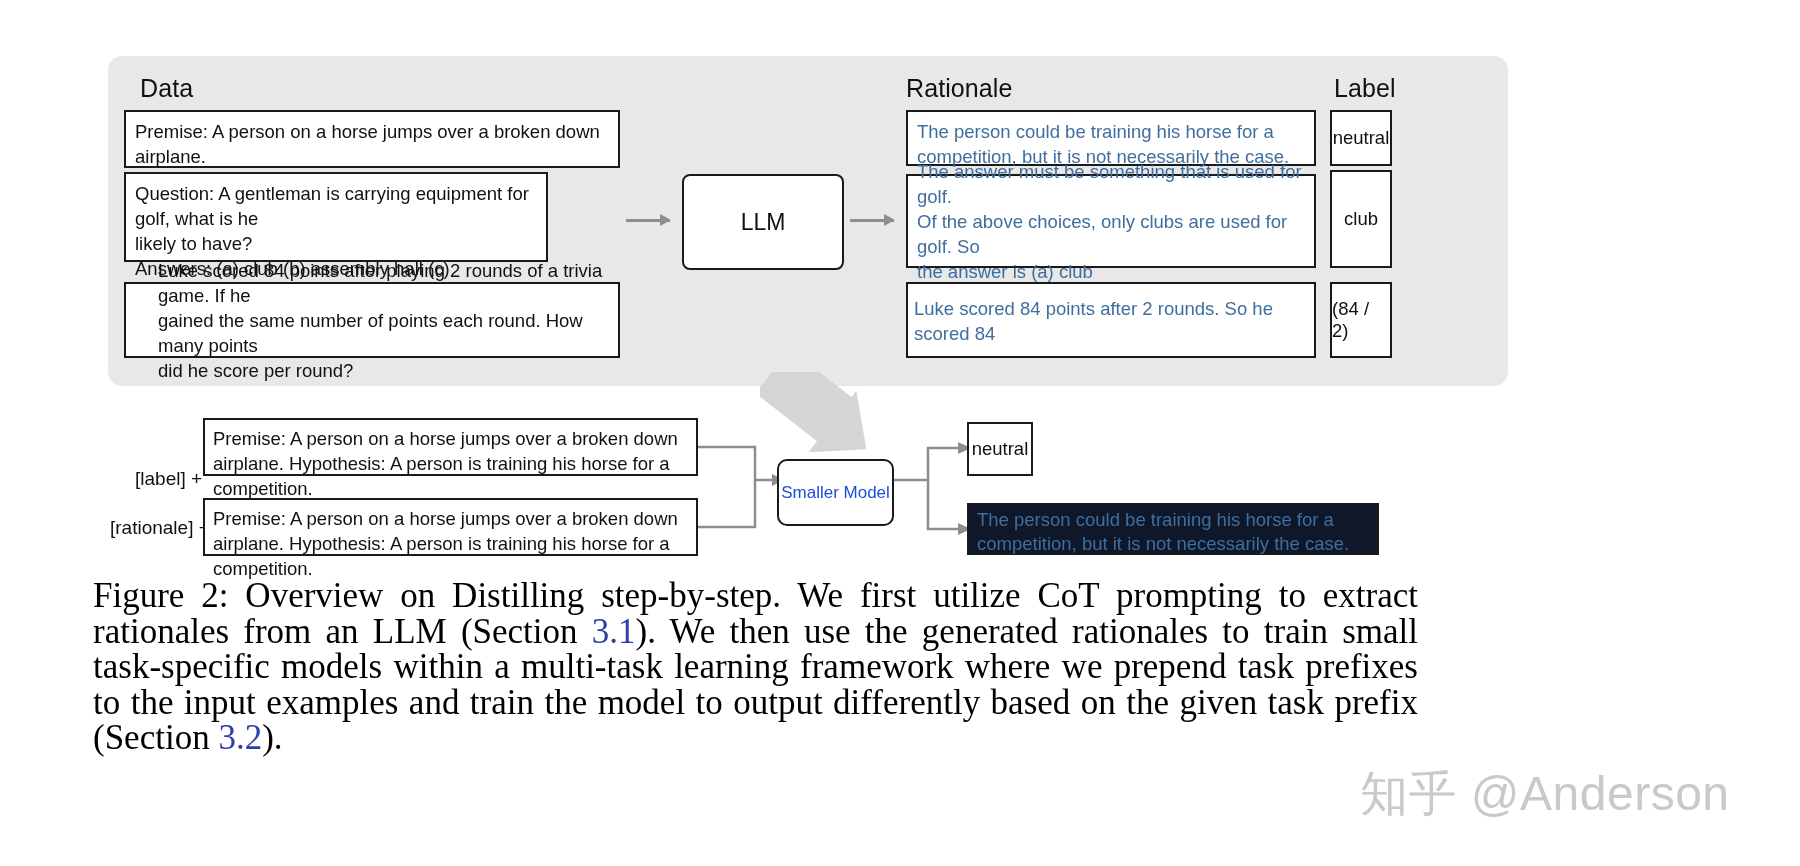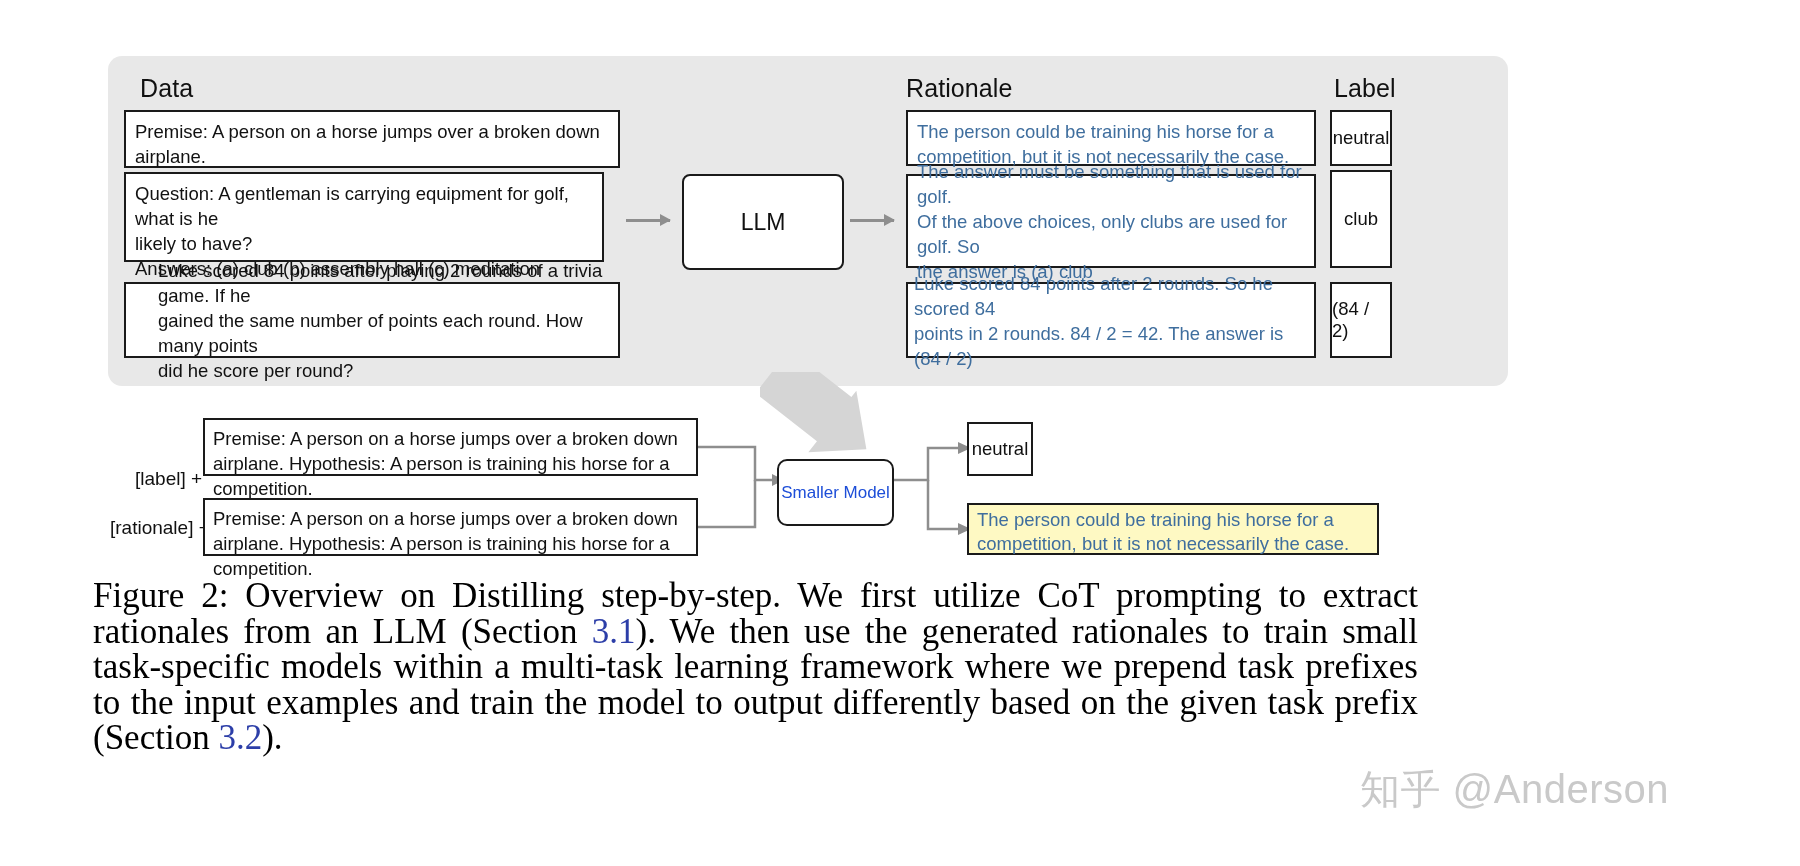--- a/index.html
+++ b/index.html
@@ -47,21 +47,21 @@
     box-sizing: border-box;
     font-size: 18.5px;
     line-height: 25px;
     color: #111;
     padding: 7px 9px 6px 9px;
   }
   .tbox .ln { display: block; white-space: pre-wrap; }
 
   
   #data-box-0 { left: 124px; top: 110px;  width: 496px; height: 58px; }
-  #data-box-1 { left: 124px; top: 172px;  width: 480px; height: 90px; }
+  #data-box-1 { left: 124px; top: 172px;  width: 424px; height: 90px; }
   #data-box-2 { left: 124px; top: 282px;  width: 496px; height: 76px;
                 display:flex; align-items:center;padding-left:32px; }
 
   
   .rbox { color: #3f6e9e; }
   #rat-box-0 { left: 906px; top: 110px;  width: 410px; height: 56px; }
   #rat-box-1 { left: 906px; top: 174px;  width: 410px; height: 94px;
                display:flex; align-items:center; }
   #rat-box-2 { left: 906px; top: 282px;  width: 410px; height: 76px;
                display:flex; align-items:center;padding-left:6px; }
@@ -172,21 +172,21 @@
     box-sizing: border-box;
     display: flex; align-items: center; justify-content: center;
     font-size: 18.5px;
     color: #111;
   }
   #out-rationale {
     position: absolute;
     left: 967px; top: 503px;
     width: 412px; height: 52px;
     border: 2px solid #1a1a1a;
-    background: #fef9c3;
+    background: #0f172a;
     box-sizing: border-box;
     font-size: 18.5px;
     line-height: 24px;
     color: #3f6e9e;
     padding: 3px 8px;
   }
 
   
   #wiring {
     position: absolute;
@@ -208,21 +208,21 @@
     text-align: justify;
   }
   #caption .secref { color: #2c3ea8; }
 
   
   #watermark {
     position: absolute;
     left: 1360px;
     top: 762px;
     font-family: "Liberation Sans", sans-serif;
-    font-size: 40px;
+    font-size: 48px;
     color: #c9c9c9;
     white-space: nowrap;
     letter-spacing: .5px;
   }
 </style>
 </head>
 <body>
 
 <div id="top-panel"></div>
 
@@ -262,21 +262,20 @@
 <div class="tbox rbox" id="rat-box-1">
   <div>
     <span class="ln">The answer must be something that is used for golf.</span>
     <span class="ln">Of the above choices, only clubs are used for golf. So</span>
     <span class="ln">the answer is (a) club</span>
   </div>
 </div>
 <div class="tbox rbox" id="rat-box-2">
   <div>
     <span class="ln">Luke scored 84 points after 2 rounds. So he scored 84</span>
-    <span class="ln">points in 2 rounds. 84 / 2 = 42. The answer is (84 / 2)</span>
   </div>
 </div>
 
 <div class="lbox" id="lab-box-0">
   <span>neutral</span>
 </div>
 <div class="lbox" id="lab-box-1">
   <span>club</span>
 </div>
 <div class="lbox" id="lab-box-2">

